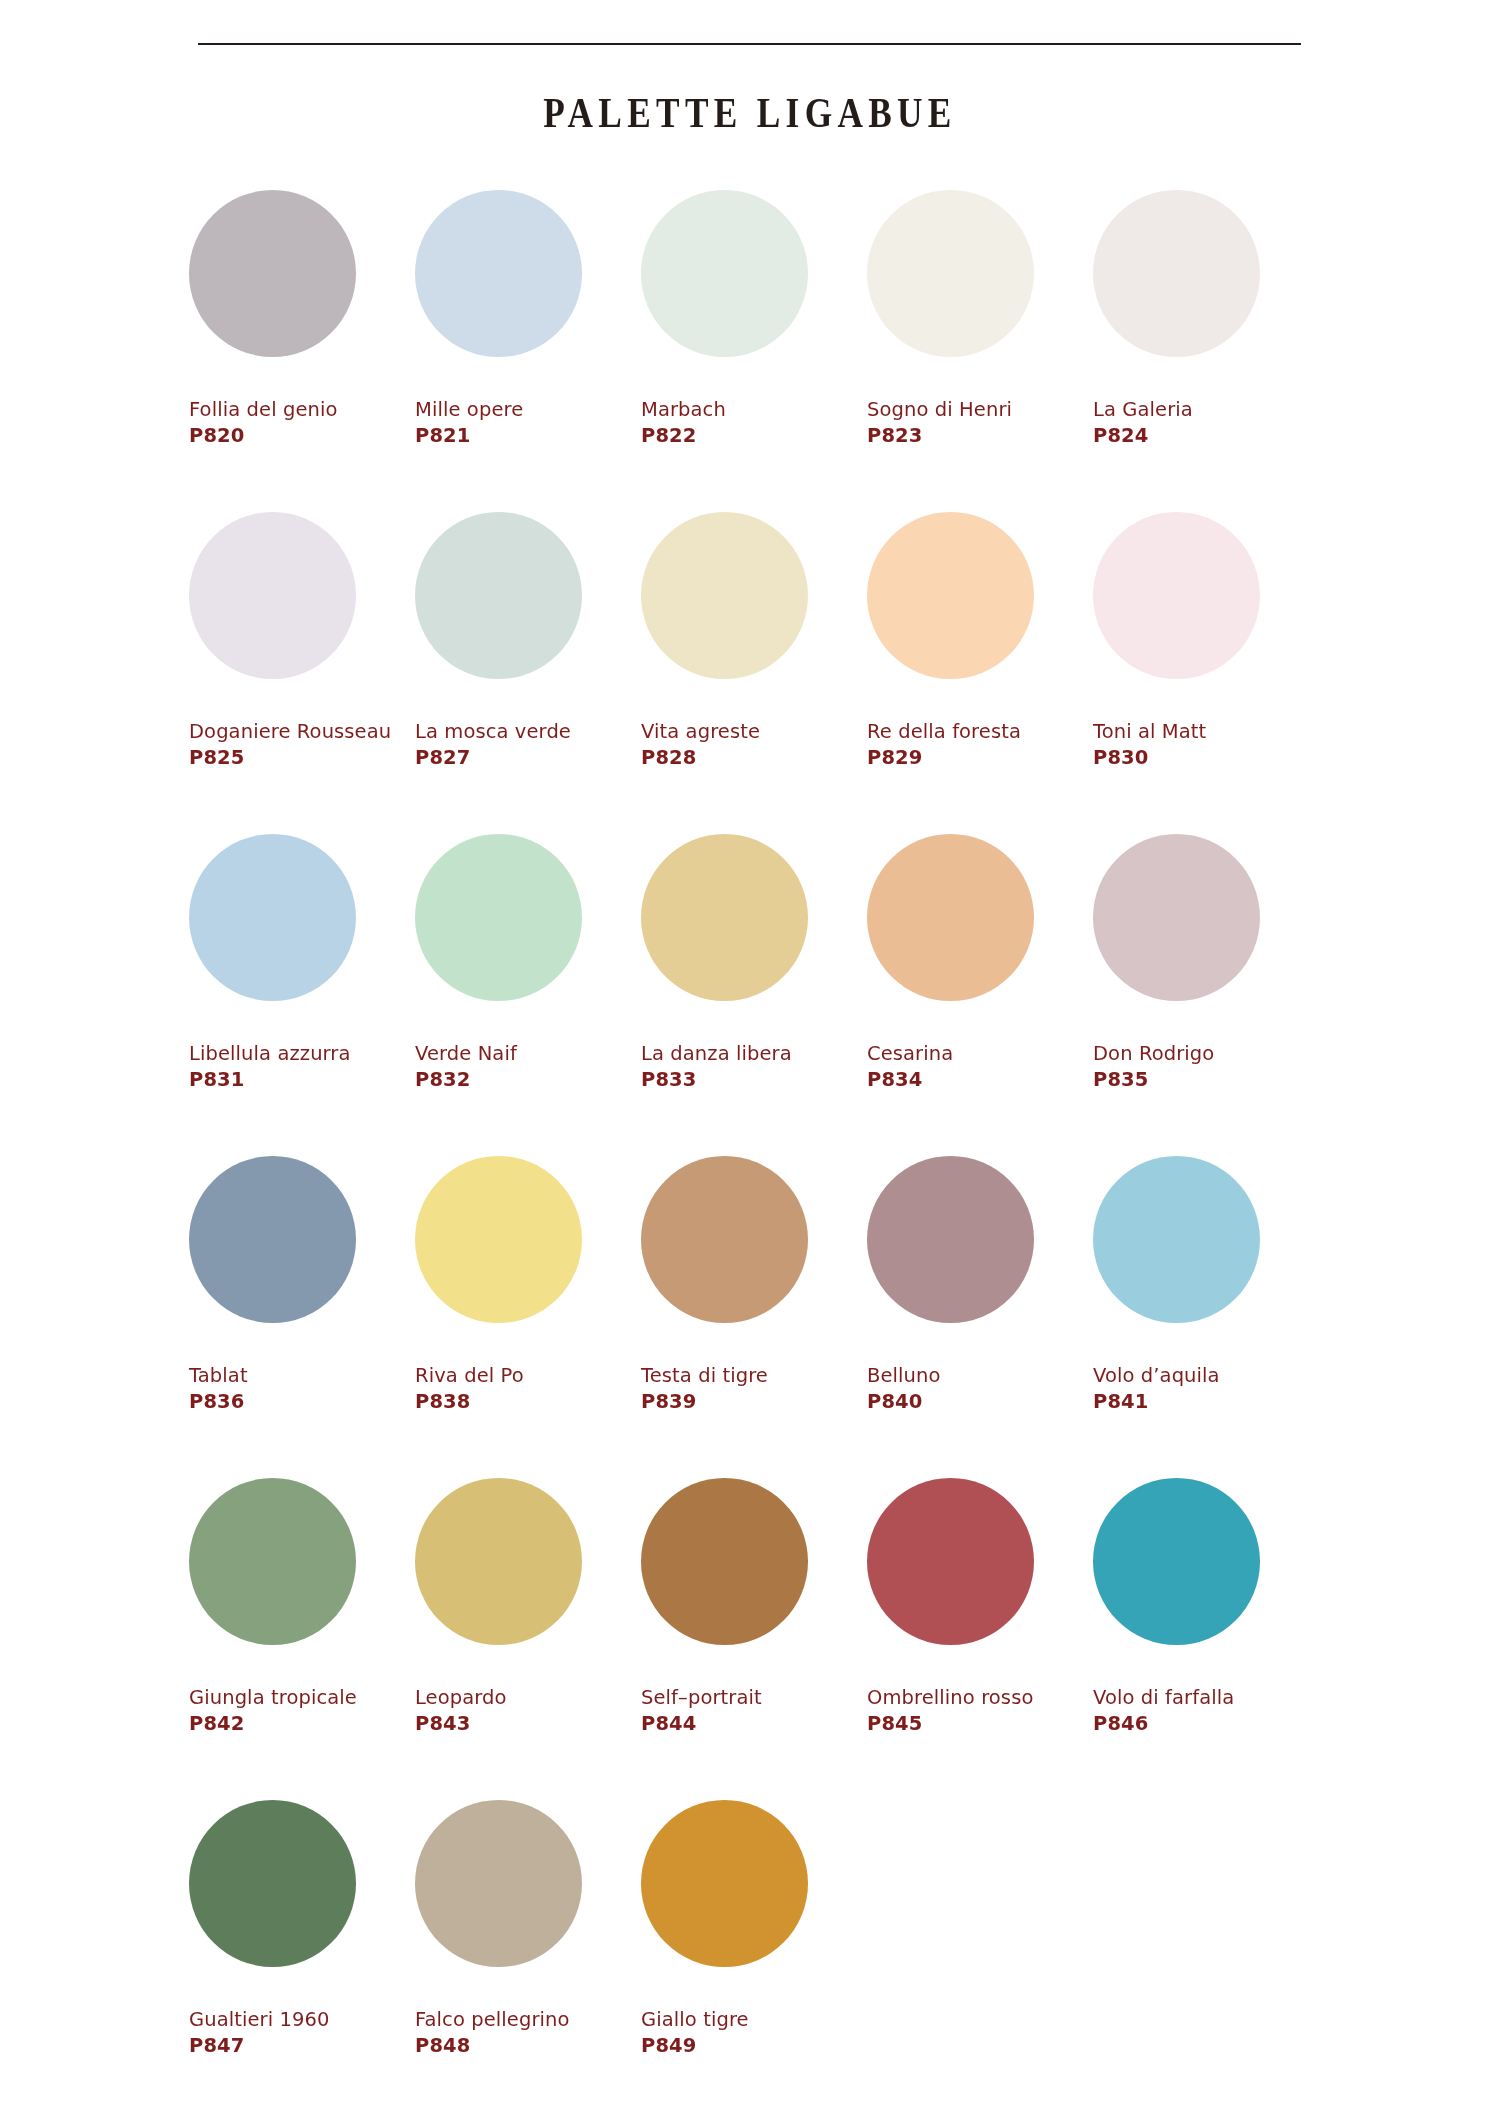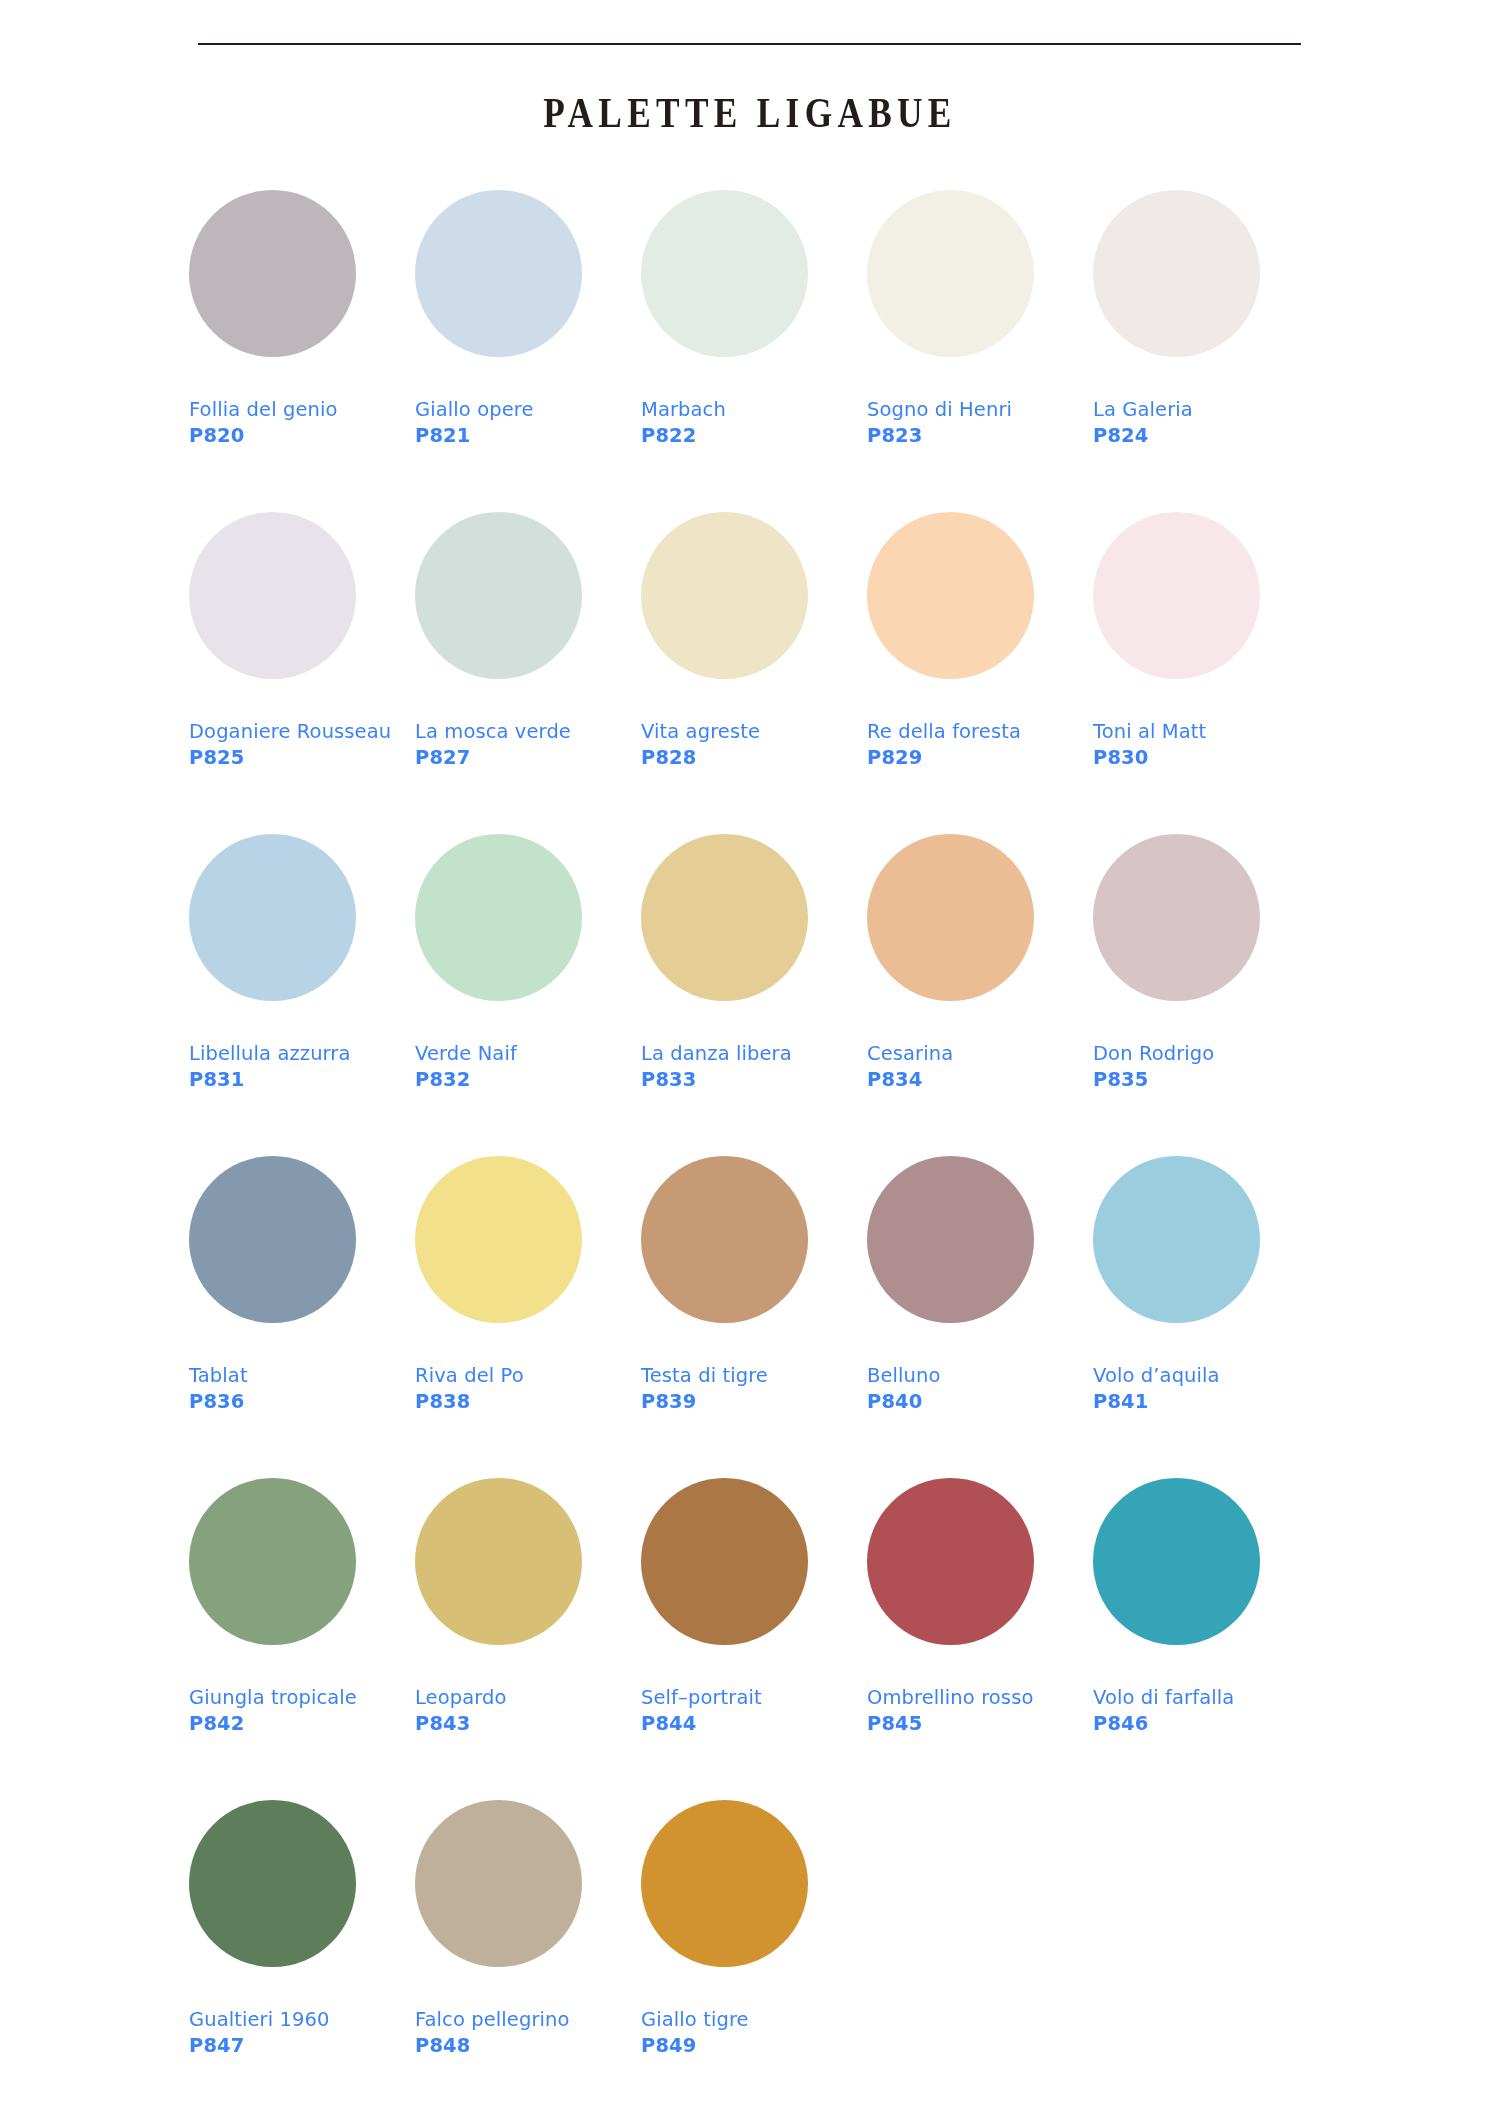--- a/index.html
+++ b/index.html
@@ -74,21 +74,21 @@
   }
 
   .label {
     position: absolute;
     left: 0;
     top: 207px;
     width: 226px;
     font-family: "DejaVu Sans", sans-serif;
     font-size: 19.5px;
     line-height: 26px;
-    color: #3b82f6;
+    color: #7f1d1d;
     letter-spacing: 0.1px;
     white-space: nowrap;
   }
   .label .name { display: block; }
   .label .code { display: block; font-weight: bold; }
 </style>
 </head>
 <body>
 
 <div class="page">
@@ -101,21 +101,21 @@
       <div class="cell">
         <div class="swatch" style="background: rgb(189, 183, 188);"></div>
         <div class="label">
           <span class="name">Follia del genio</span>
           <span class="code">P820</span>
         </div>
       </div>
       <div class="cell">
         <div class="swatch" style="background: rgb(206, 220, 234);"></div>
         <div class="label">
-          <span class="name">Giallo opere</span>
+          <span class="name">Mille opere</span>
           <span class="code">P821</span>
         </div>
       </div>
       <div class="cell">
         <div class="swatch" style="background: rgb(226, 235, 228);"></div>
         <div class="label">
           <span class="name">Marbach</span>
           <span class="code">P822</span>
         </div>
       </div>

